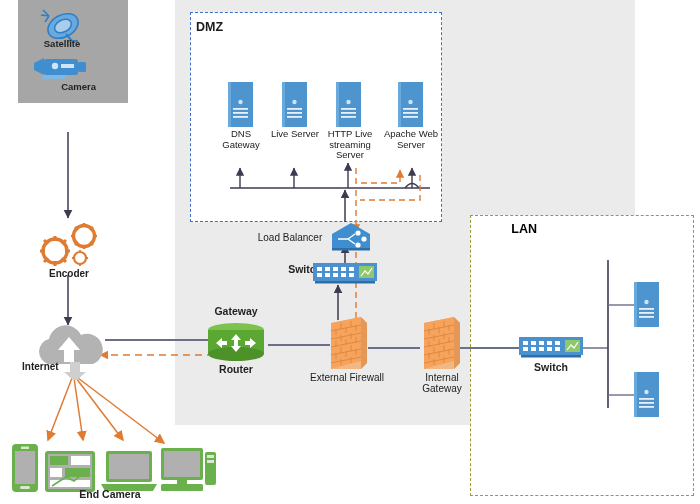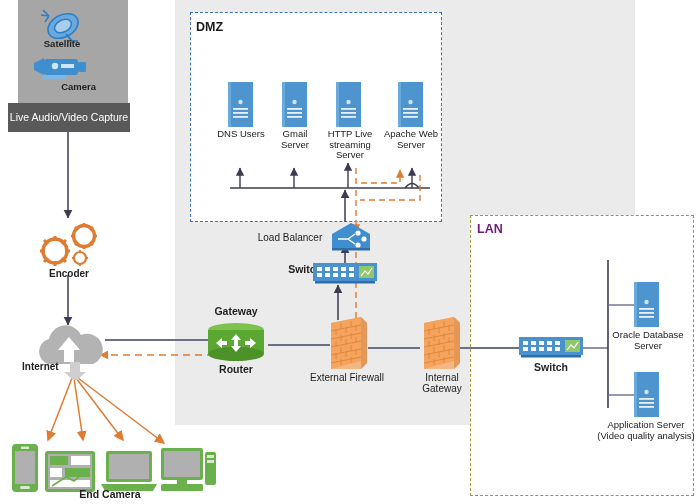--- a/index.html
+++ b/index.html
@@ -16,21 +16,21 @@
 <div id="stage">
 
   <div class="node" style="left:18px;top:0;width:110px;height:103px;background:#a6a6a6;"></div>
 
   <div class="node" style="left:175px;top:0;width:460px;height:425px;background:#ebebeb;"></div>
 
   <div class="node" style="left:190px;top:12px;width:250px;height:208px;background:#ffffff;border:1.6px dashed #3a6fc4;"></div>
   <div class="lbl" style="left:196px;top:20px;width:60px;text-align:left;font-size:12.5px;font-weight:bold;color:#1b1b1b;">DMZ</div>
 
   <div class="node" style="left:470px;top:215px;width:222px;height:279px;background:#ffffff;border:1.6px dashed #9a9a34;"></div>
-  <div class="lbl" style="left:477px;top:222px;width:60px;text-align:left;font-size:12.5px;font-weight:bold;color:#701a75;">LAN</div>
+  <div class="lbl" style="left:477px;top:222px;width:60px;text-align:right;font-size:12.5px;font-weight:bold;color:#000000;">LAN</div>
 
   <svg class="layer" viewBox="0 0 700 504">
     <defs>
       <marker id="ad" markerWidth="7" markerHeight="7" refX="5.6" refY="3" orient="auto">
         <path d="M0,0 L6,3 L0,6 z" fill="#3b3b52"></path>
       </marker>
       <marker id="as" markerWidth="7" markerHeight="7" refX="5.6" refY="3" orient="auto">
         <path d="M0,0 L6,3 L0,6 z" fill="#6b6f8a"></path>
       </marker>
       <marker id="ao" markerWidth="7" markerHeight="7" refX="5.6" refY="3" orient="auto">
@@ -106,24 +106,20 @@
       <path d="M4,8 L14,3 L14,20 L4,15 z" fill="#3f8fd0"></path>
       <rect x="14" y="4" width="34" height="16" rx="2.5" fill="#3f8fd0"></rect>
       <circle cx="25" cy="11" r="3.2" fill="#cfe4f6"></circle>
       <rect x="31" y="9" width="13" height="4" fill="#cfe4f6"></rect>
       <rect x="48" y="7" width="8" height="10" rx="1.5" fill="#3f8fd0"></rect>
       <rect x="12" y="20" width="24" height="4" rx="1.5" fill="#7fb6e2"></rect>
     </svg>
   </div>
   <div class="lbl" style="left:28px;top:82px;width:68px;font-size:9.5px;font-weight:bold;text-align:right;">Camera</div>
 
-  <div class="node" style="left:8px;top:103px;width:122px;height:29px;background:#595959;
-              display:flex;align-items:center;justify-content:center;">
-    <span style="color:#fff;font-size:10.5px;text-align:center;line-height:1.2;">Live Audio/Video Capture</span>
-  </div>
 
   <div class="node" style="left:33px;top:218px;width:72px;height:52px;">
     <svg viewBox="0 0 72 52" width="72" height="52">
       <g fill="none" stroke="#e07b32" stroke-width="3.4">
         <path d="M22,33 m-12,0 a12,12 0 1,0 24,0 a12,12 0 1,0 -24,0"></path>
         <path d="M51,18 m-10.5,0 a10.5,10.5 0 1,0 21,0 a10.5,10.5 0 1,0 -21,0"></path>
       </g>
       <g fill="none" stroke="#e07b32" stroke-width="2.2">
         <path d="M47,40 m-6,0 a6,6 0 1,0 12,0 a6,6 0 1,0 -12,0"></path>
       </g>
@@ -282,35 +278,35 @@
       <rect x="0" y="0" width="25" height="45" fill="#4e95d0"></rect>
       <rect x="0" y="0" width="3" height="45" fill="#6aa9dc"></rect>
       <circle cx="12.5" cy="20" r="2.2" fill="#cfe4f6"></circle>
       <g fill="#e8f1fa">
           <rect x="5" y="26" width="15" height="1.8"></rect>
       <rect x="5" y="30" width="15" height="1.8"></rect>
           <rect x="5" y="34" width="15" height="1.8"></rect>
         </g>
     </svg>
   </div>
-  <div class="lbl" style="left:216px;top:129px;width:50px;font-size:9.5px;">DNS Users</div>
+  <div class="lbl" style="left:216px;top:129px;width:50px;font-size:9.5px;">DNS Gateway</div>
 
   <div class="node" style="left:282px;top:82px;width:25px;height:45px;">
     <svg viewBox="0 0 25 45" width="25" height="45">
       <rect x="0" y="0" width="25" height="45" fill="#4e95d0"></rect>
       <rect x="0" y="0" width="3" height="45" fill="#6aa9dc"></rect>
       <circle cx="12.5" cy="20" r="2.2" fill="#cfe4f6"></circle>
       <g fill="#e8f1fa">
           <rect x="5" y="26" width="15" height="1.8"></rect>
       <rect x="5" y="30" width="15" height="1.8"></rect>
           <rect x="5" y="34" width="15" height="1.8"></rect>
         </g>
     </svg>
   </div>
-  <div class="lbl" style="left:270px;top:129px;width:50px;font-size:9.5px;">Gmail Server</div>
+  <div class="lbl" style="left:270px;top:129px;width:50px;font-size:9.5px;">Live Server</div>
 
   <div class="node" style="left:336px;top:82px;width:25px;height:45px;">
     <svg viewBox="0 0 25 45" width="25" height="45">
       <rect x="0" y="0" width="25" height="45" fill="#4e95d0"></rect>
       <rect x="0" y="0" width="3" height="45" fill="#6aa9dc"></rect>
       <circle cx="12.5" cy="20" r="2.2" fill="#cfe4f6"></circle>
       <g fill="#e8f1fa">
           <rect x="5" y="26" width="15" height="1.8"></rect>
       <rect x="5" y="30" width="15" height="1.8"></rect>
           <rect x="5" y="34" width="15" height="1.8"></rect>
@@ -360,29 +356,27 @@
       <rect x="0" y="0" width="25" height="45" fill="#4e95d0"></rect>
       <rect x="0" y="0" width="3" height="45" fill="#6aa9dc"></rect>
       <circle cx="12.5" cy="20" r="2.2" fill="#cfe4f6"></circle>
       <g fill="#e8f1fa">
           <rect x="5" y="26" width="15" height="1.8"></rect>
       <rect x="5" y="30" width="15" height="1.8"></rect>
           <rect x="5" y="34" width="15" height="1.8"></rect>
         </g>
     </svg>
   </div>
-  <div class="lbl" style="left:605px;top:330px;width:86px;font-size:9.5px;">Oracle Database Server</div>
 
   <div class="node" style="left:634px;top:372px;width:25px;height:45px;">
     <svg viewBox="0 0 25 45" width="25" height="45">
       <rect x="0" y="0" width="25" height="45" fill="#4e95d0"></rect>
       <rect x="0" y="0" width="3" height="45" fill="#6aa9dc"></rect>
       <circle cx="12.5" cy="20" r="2.2" fill="#cfe4f6"></circle>
       <g fill="#e8f1fa">
           <rect x="5" y="26" width="15" height="1.8"></rect>
       <rect x="5" y="30" width="15" height="1.8"></rect>
           <rect x="5" y="34" width="15" height="1.8"></rect>
         </g>
     </svg>
   </div>
-  <div class="lbl" style="left:594px;top:420px;width:104px;font-size:9.5px;">Application Server (Video quality analysis)</div>
 
 </div>
 
 </body></html>

